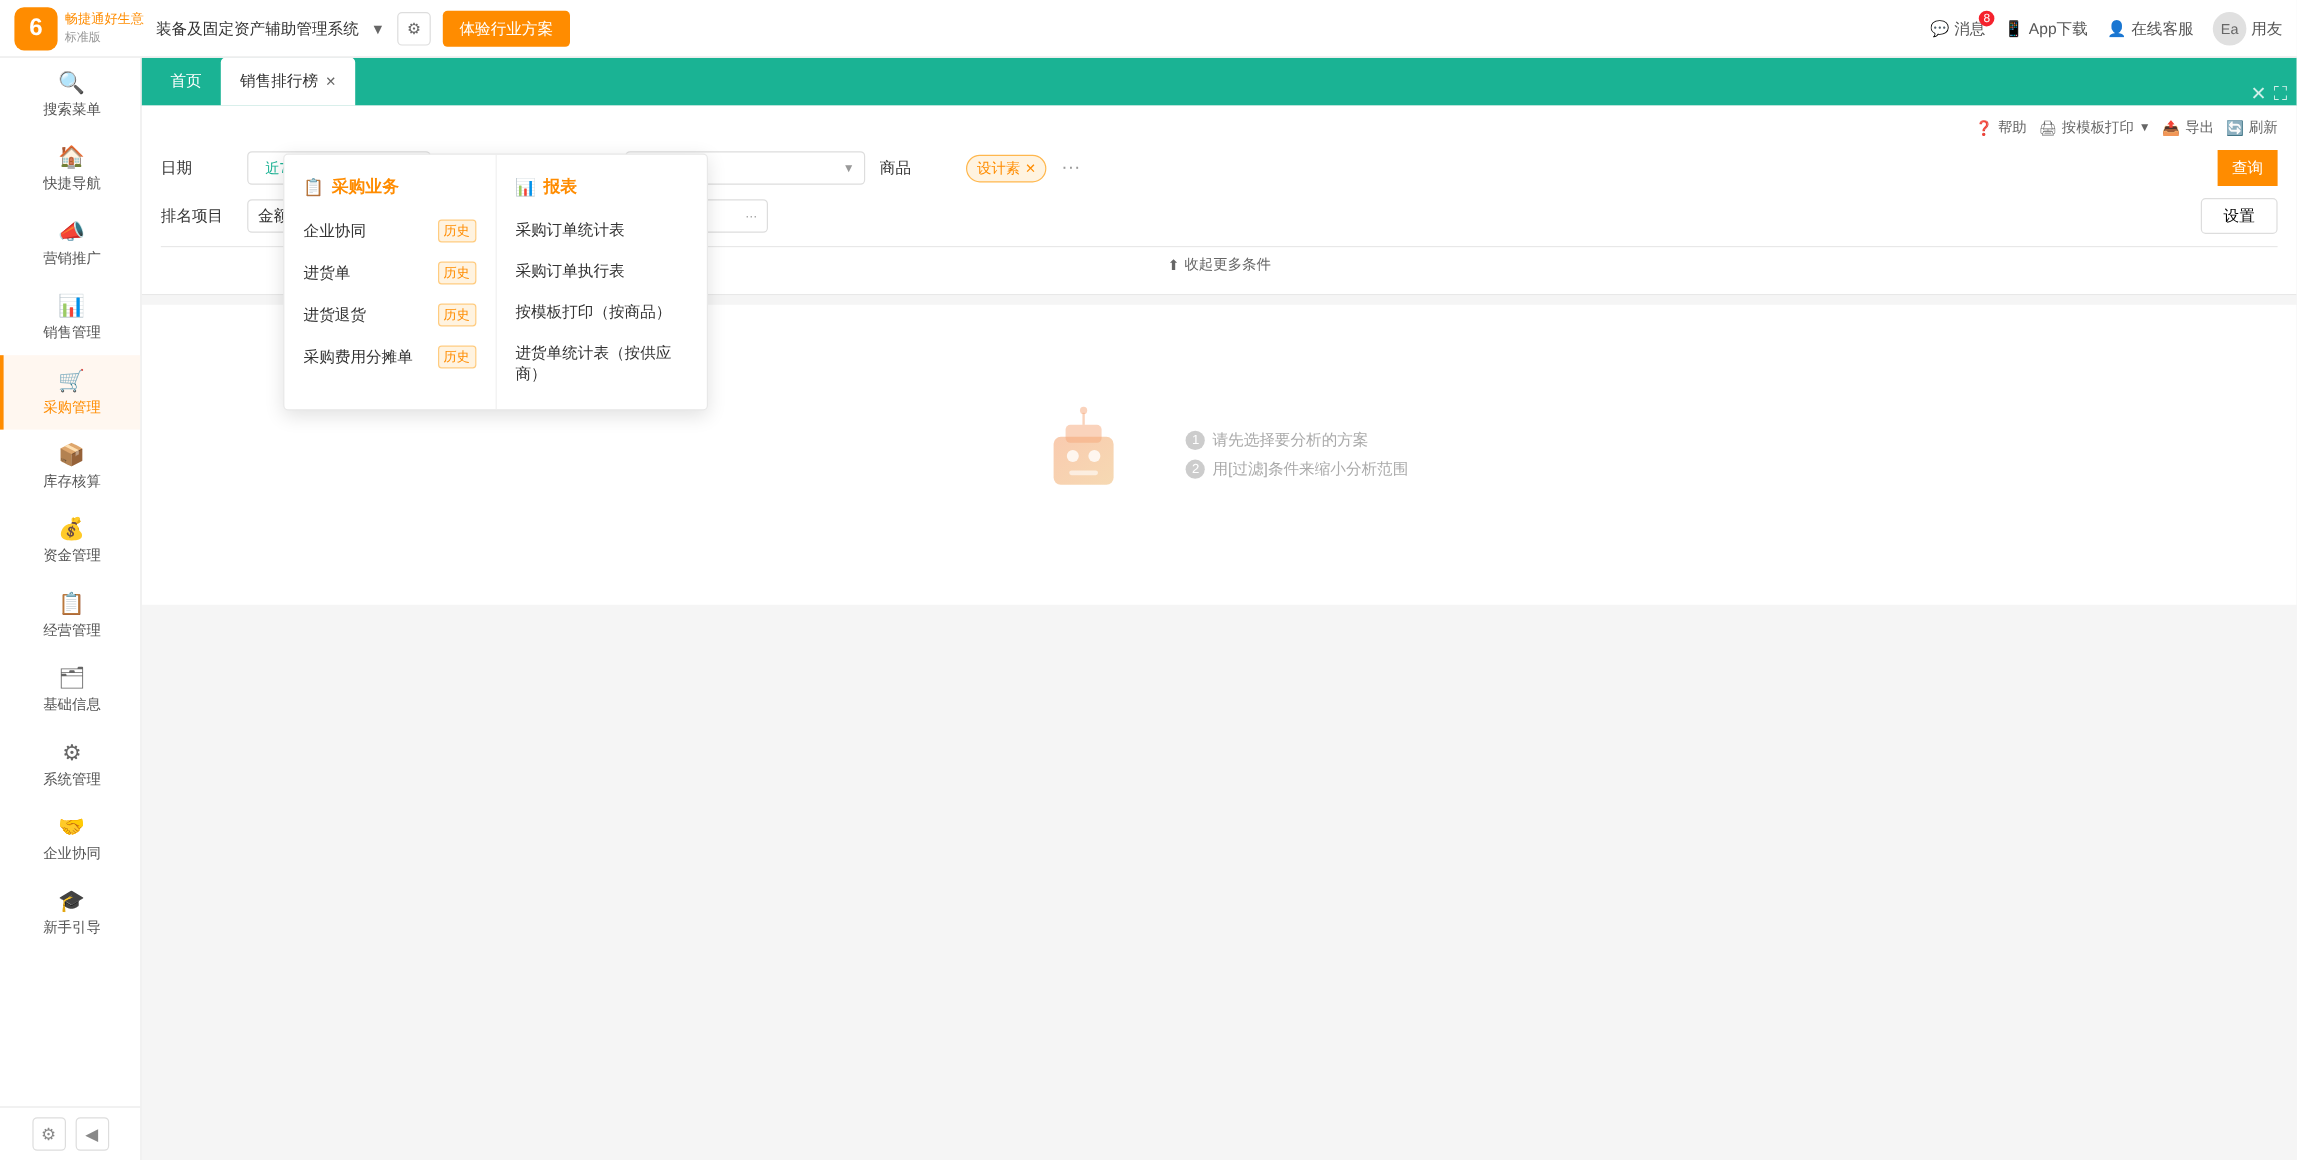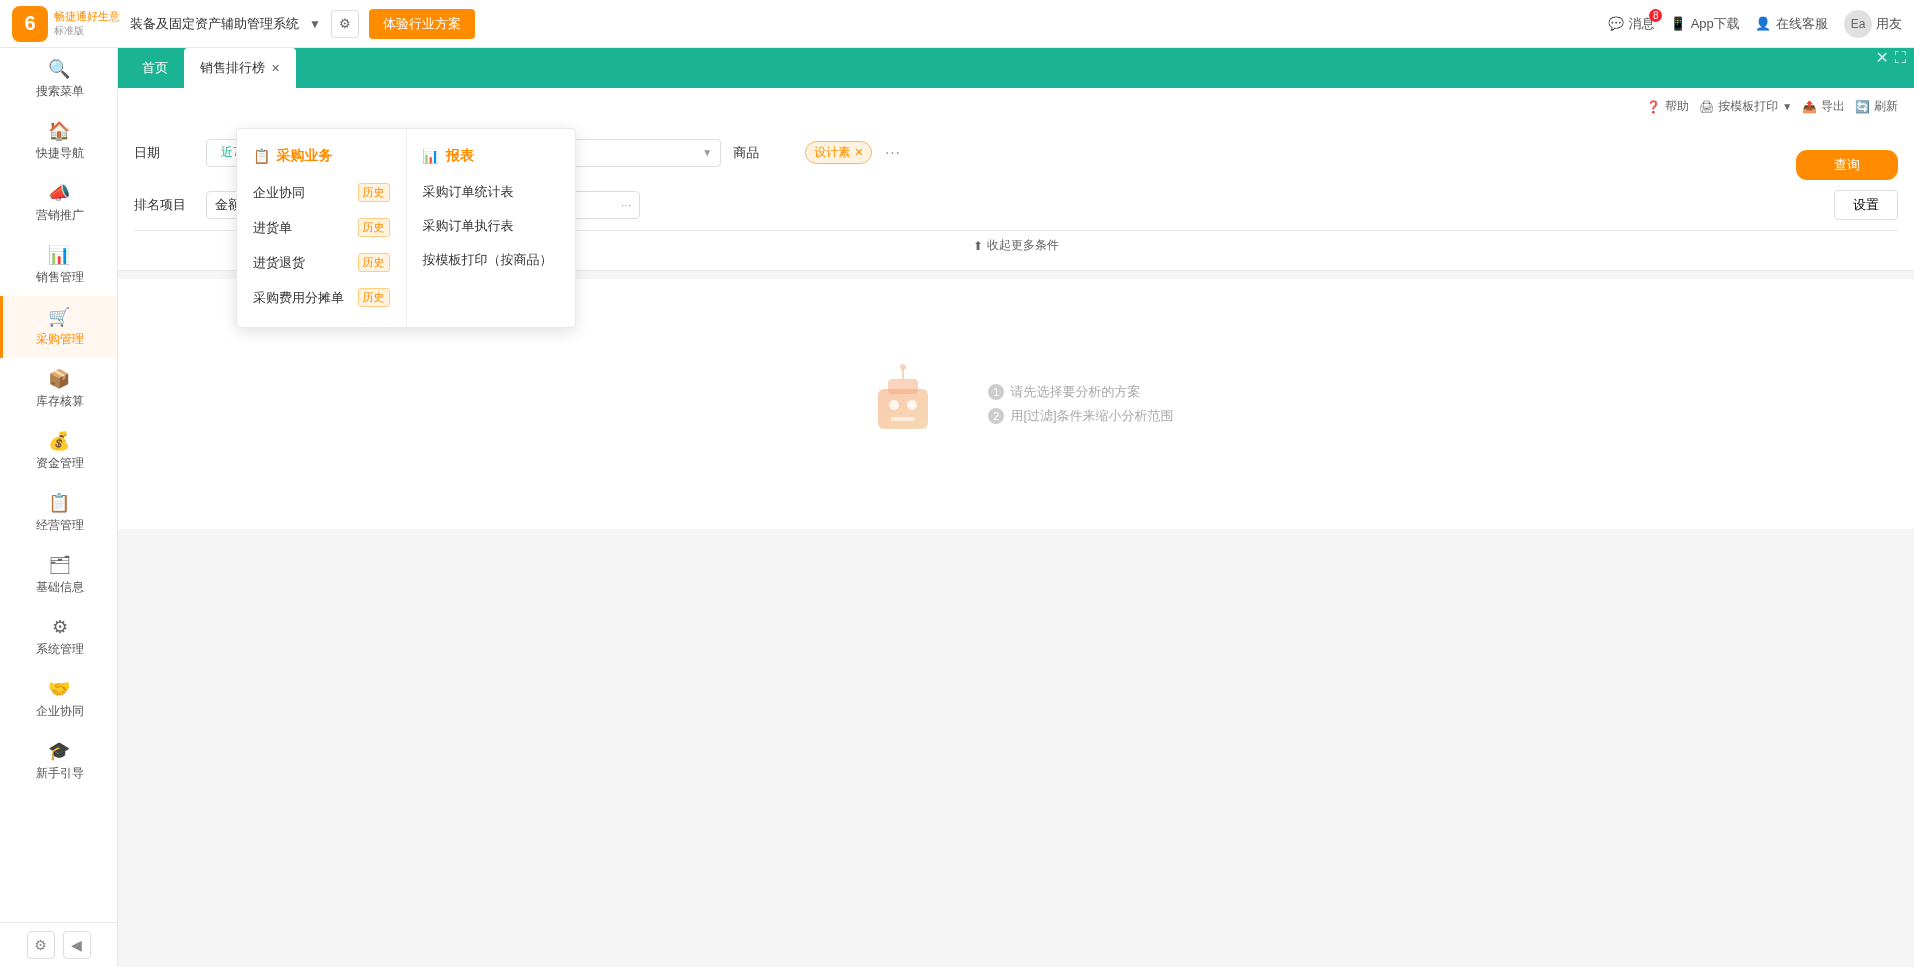--- a/index.html
+++ b/index.html
@@ -180,21 +180,21 @@
     
     .main-content {
       flex: 1;
       display: flex;
       flex-direction: column;
       overflow: hidden;
     }
     .tab-bar {
       background: #1ab394;
       display: flex;
-      align-items: flex-start;
+      align-items: flex-end;
       height: 40px;
       padding: 0 8px;
     }
     .tab-item {
       height: 40px;
       display: flex;
       align-items: center;
       padding: 0 16px;
       font-size: 13px;
       cursor: pointer;
@@ -322,25 +322,24 @@
     }
     .dots-btn {
       color: #999;
       font-size: 16px;
       cursor: pointer;
     }
     .query-btn {
       background: #ff8c00;
       color: white;
       border: none;
-      padding: 6px 38px;
-      border-radius: 11px;
-      font-size: 13px;
-      cursor: pointer;
-      margin-top: 25px;
+      padding: 6px 12px;
+      border-radius: 0;
+      font-size: 13px;
+      cursor: pointer;
     }
     .setting-btn {
       background: white;
       color: #000000;
       border: 1px solid #ddd;
       padding: 5px 18px;
       border-radius: 4px;
       font-size: 13px;
       cursor: pointer;
     }
@@ -682,18 +681,21 @@
           </div>
           <div class="dropdown-item">
             <span>采购订单统计表</span>
           </div>
           <div class="dropdown-item">
             <span>采购订单执行表</span>
           </div>
           <div class="dropdown-item">
             <span>按模板打印（按商品）</span>
           </div>
+          <div class="dropdown-item">
+            <span>进货单统计表（按供应商）</span>
+          </div>
         </div>
       </div>
 
     </div>
   </div>
 </div>
 
 </body></html>

